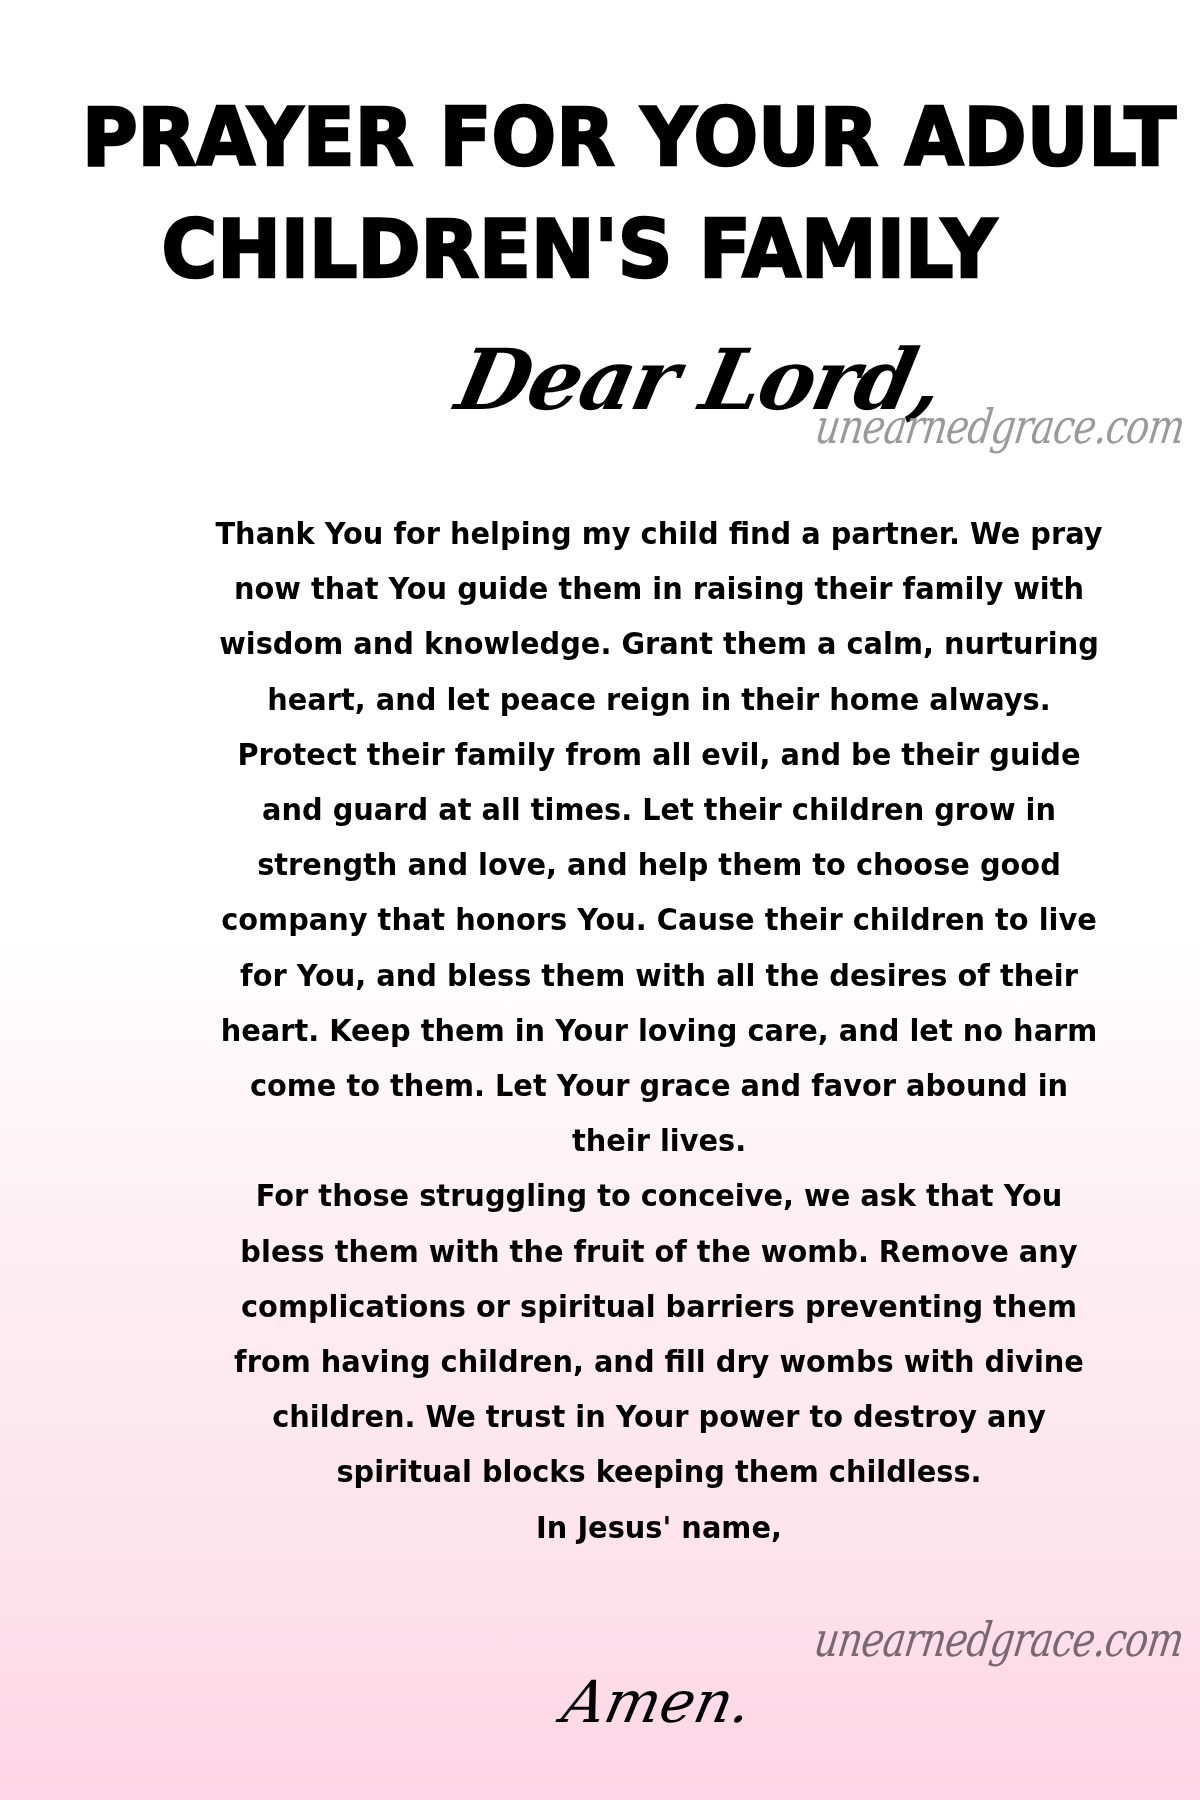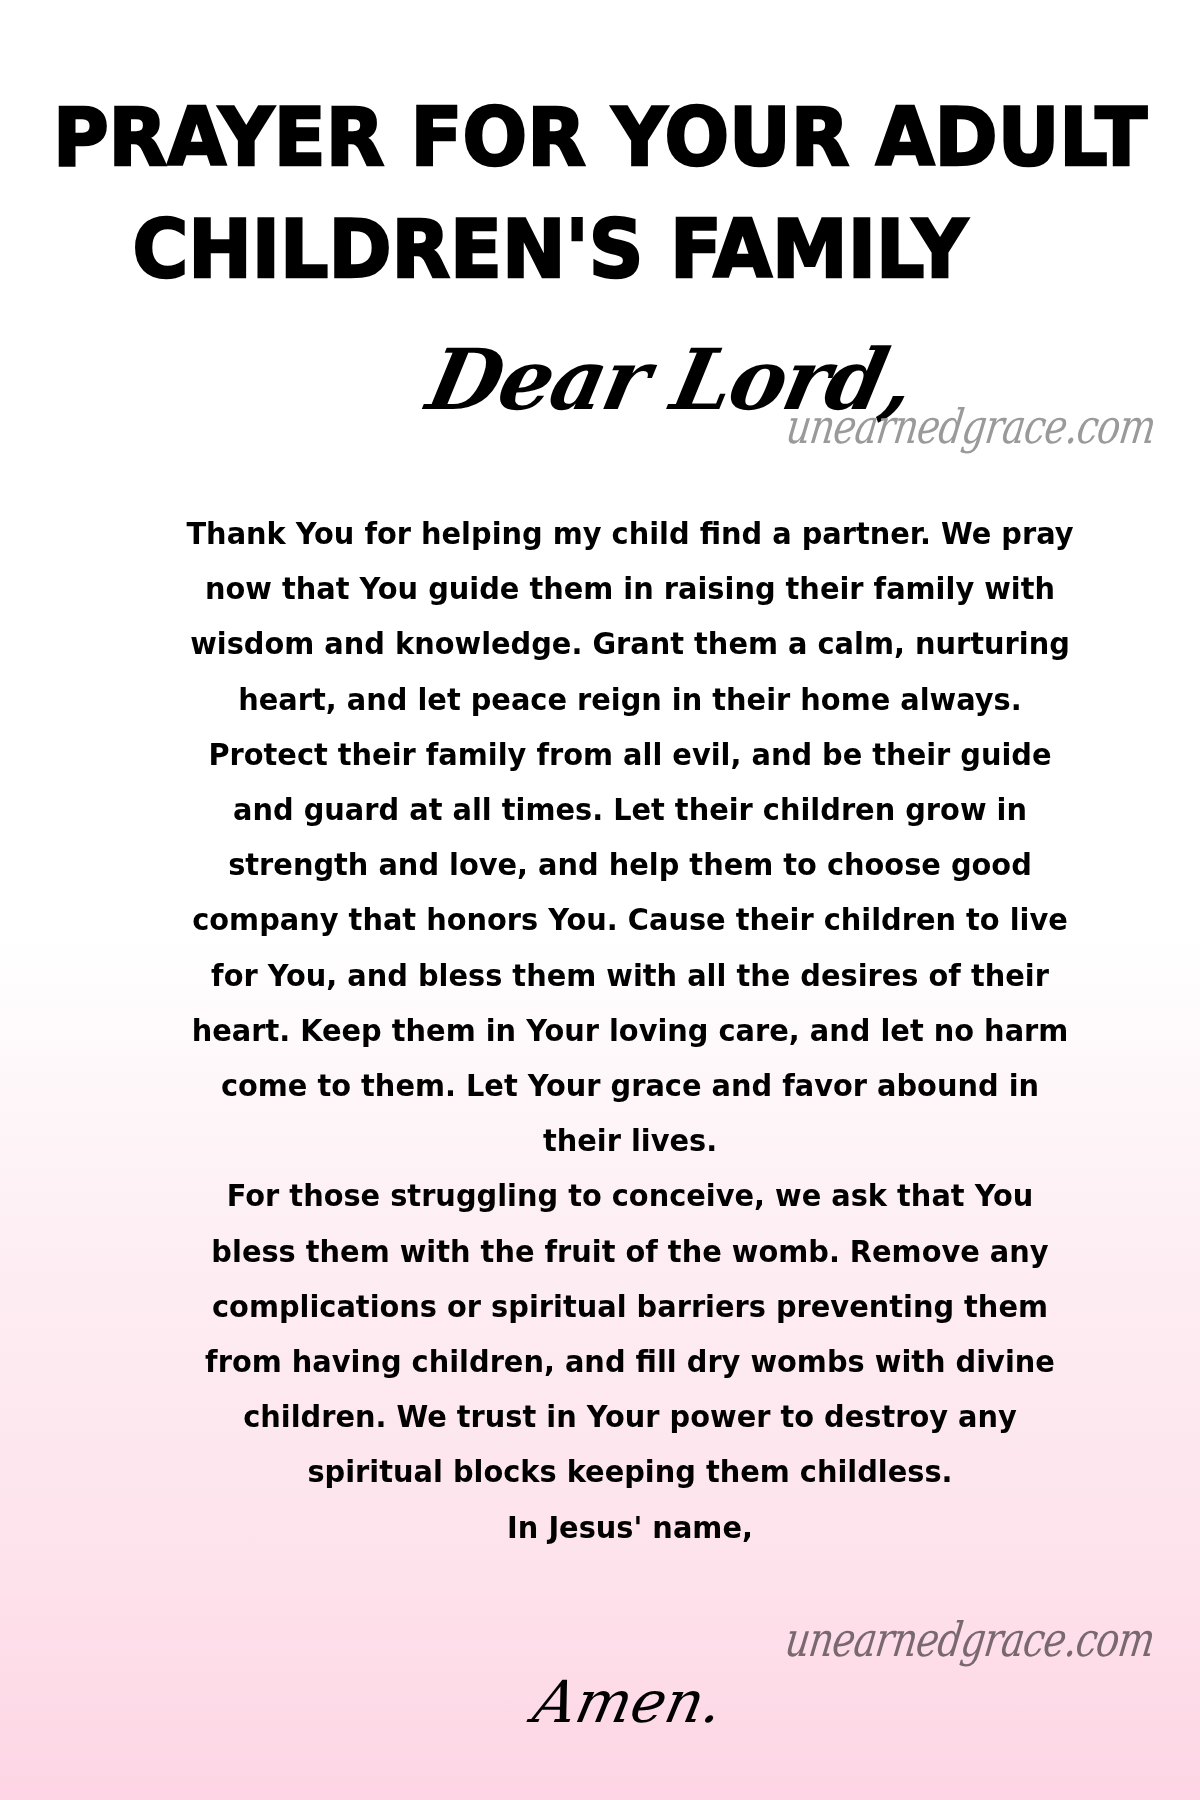--- a/index.html
+++ b/index.html
@@ -10,20 +10,21 @@
       width: 1200px;
       height: 1800px;
       overflow: hidden;
       position: relative;
       background: linear-gradient(to bottom, #ffffff 0px, #ffffff 930px, #fdeef3 1250px, #fde3ec 1550px, #fdd5e4 1800px);
       color: #000;
     }
     .page {
       position: absolute;
       inset: 0;
+      margin-left: 29px;
     }
     .title {
       position: absolute;
       left: 0;
       width: 1200px;
       text-align: center;
       font-family: "DejaVu Sans", sans-serif;
       font-weight: 900;
       font-size: 76px;
       letter-spacing: 0px;

